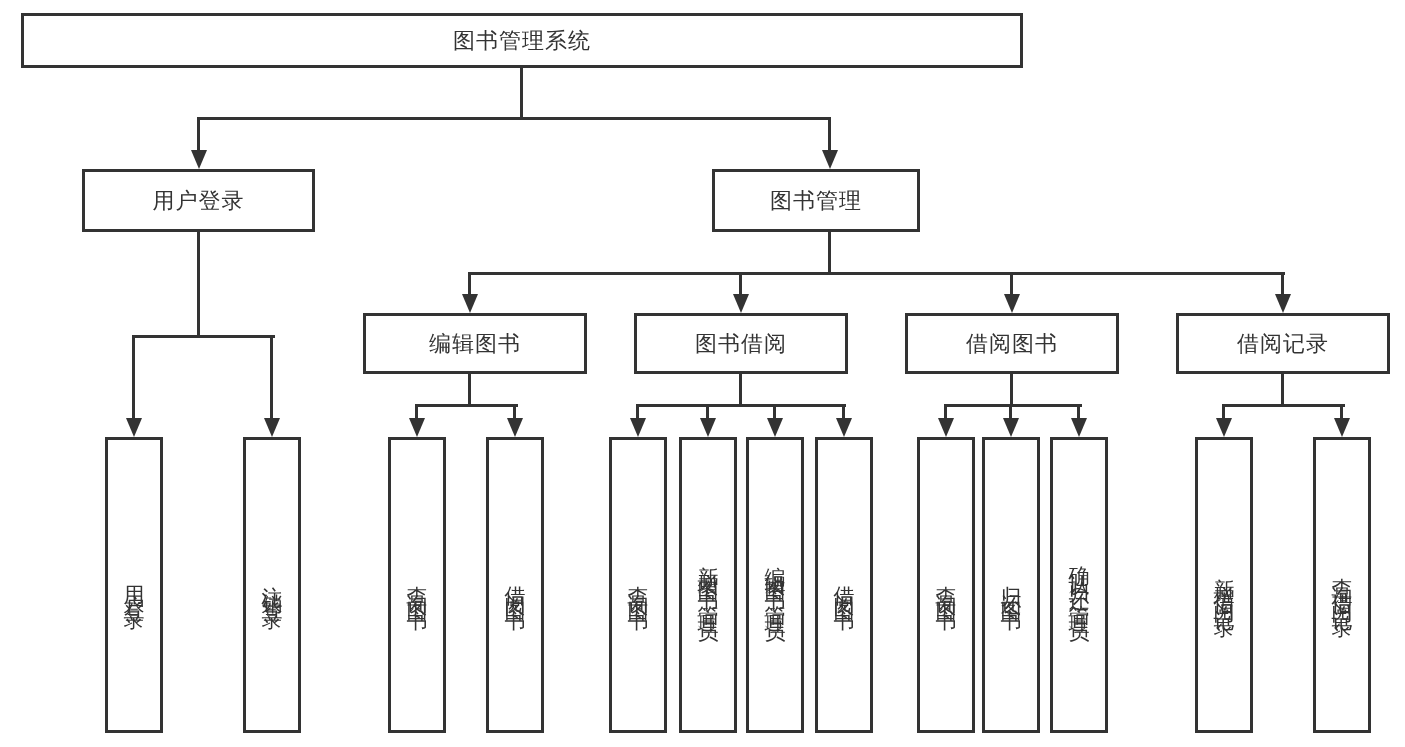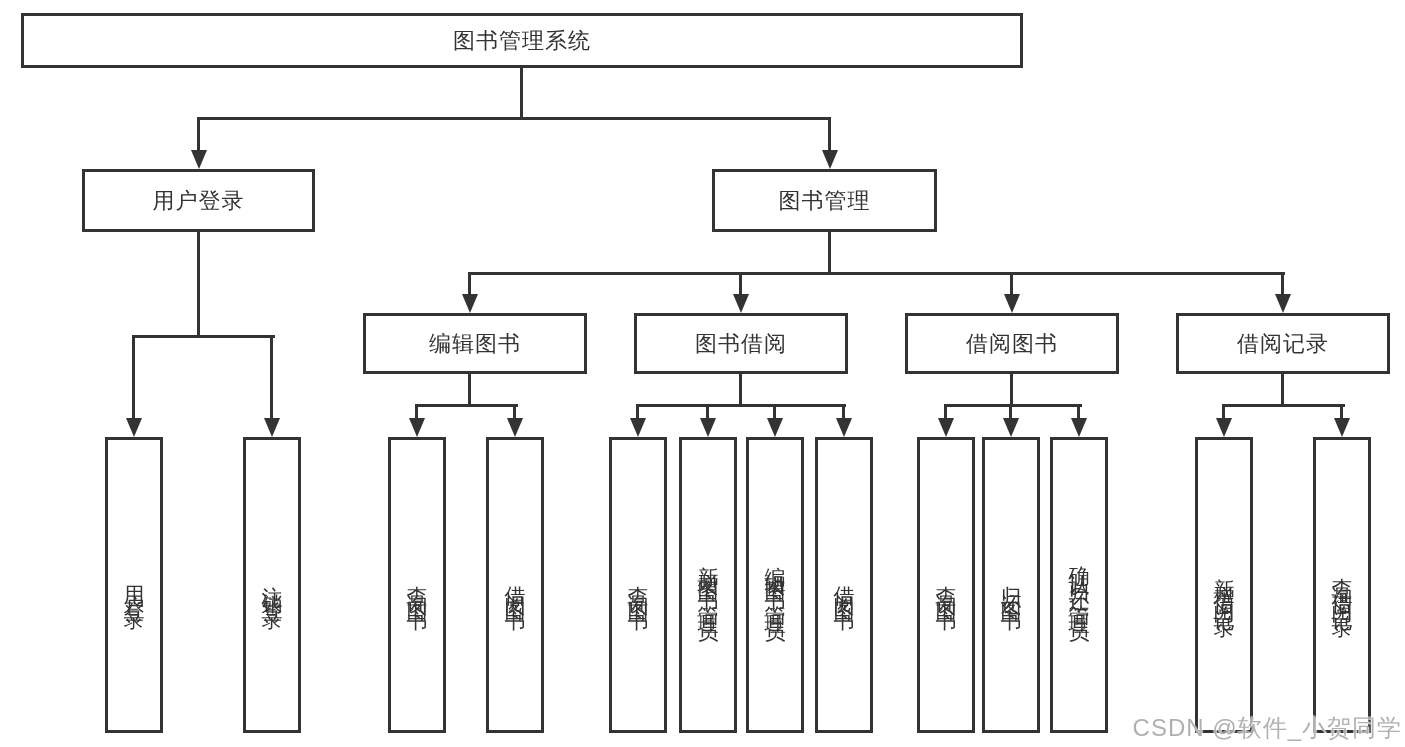--- a/index.html
+++ b/index.html
@@ -43,21 +43,21 @@
   <div class="vline" style="left:520px;top:68px;height:51px;"></div>
   <div class="hline" style="left:197px;top:117px;width:634px;"></div>
   <div class="vline" style="left:197px;top:117px;height:34px;"></div>
   <div class="arrow" style="left:191px;top:150px;"></div>
   <div class="vline" style="left:828px;top:117px;height:34px;"></div>
   <div class="arrow" style="left:822px;top:150px;"></div>
 
   <div class="box" style="left:82px;top:169px;width:233px;height:63px;">
     <span>用户登录</span>
   </div>
-  <div class="box" style="left:712px;top:169px;width:225px;height:63px;">
+  <div class="box" style="left:712px;top:169px;width:208px;height:63px;">
     <span>图书管理</span>
   </div>
 
   <div class="vline" style="left:197px;top:232px;height:106px;"></div>
   <div class="hline" style="left:132px;top:335px;width:143px;"></div>
   <div class="vline" style="left:132px;top:335px;height:84px;"></div>
   <div class="arrow" style="left:126px;top:418px;"></div>
   <div class="vline" style="left:270px;top:335px;height:84px;"></div>
   <div class="arrow" style="left:264px;top:418px;"></div>
 
@@ -156,15 +156,14 @@
     <span>确认归还（管理员）</span>
   </div>
 
   <div class="vbox" style="left:1195px;top:437px;width:58px;height:296px;">
     <span>新增借阅记录</span>
   </div>
   <div class="vbox" style="left:1313px;top:437px;width:58px;height:296px;">
     <span>查询借阅记录</span>
   </div>
 
-  <div class="watermark">CSDN @软件_小贺同学</div>
 
 </div>
 
 </body></html>

